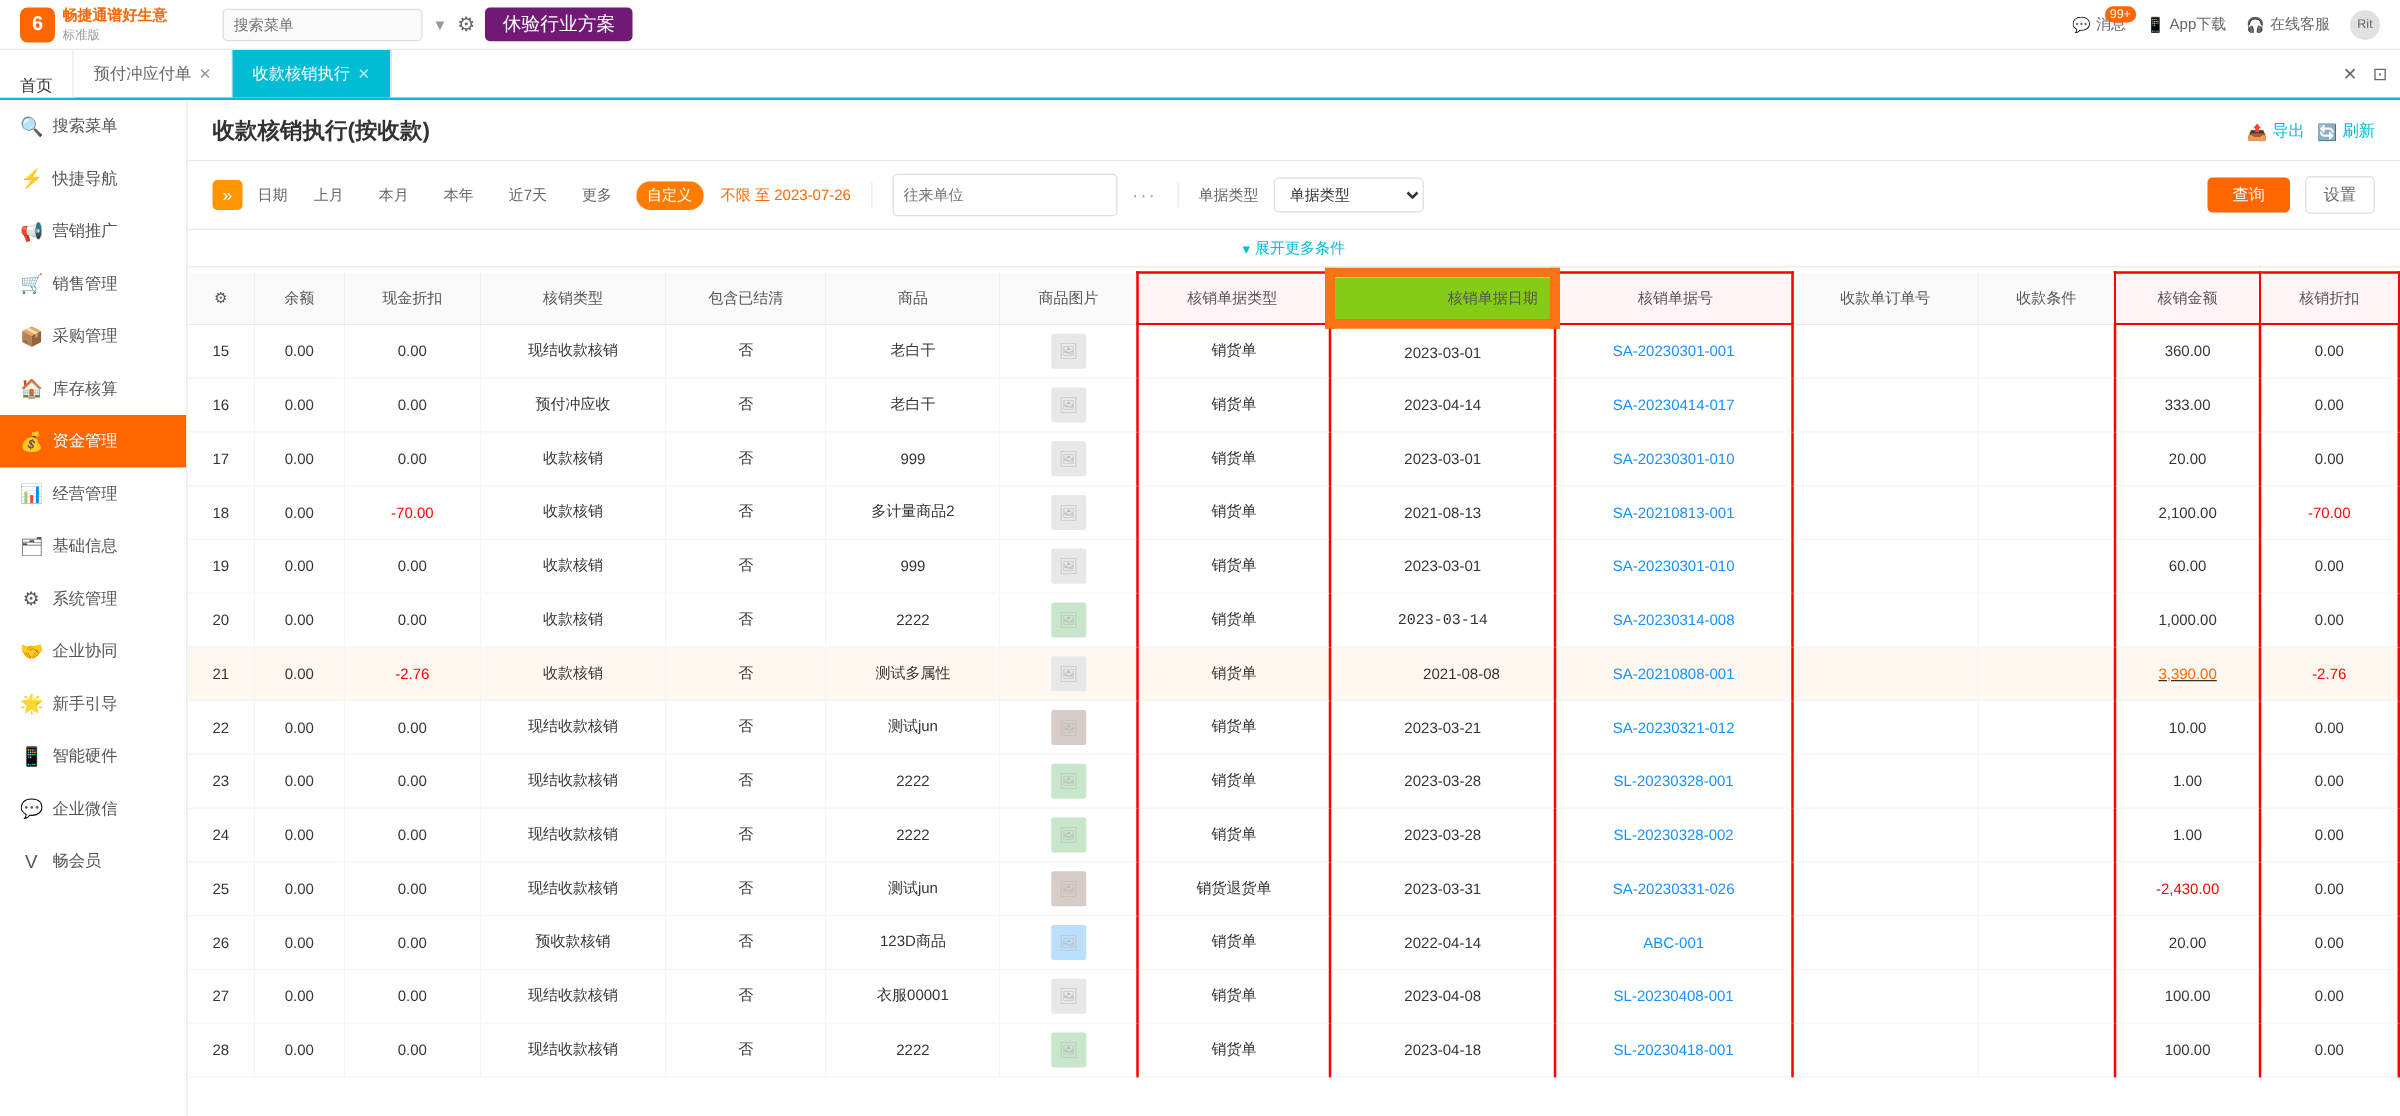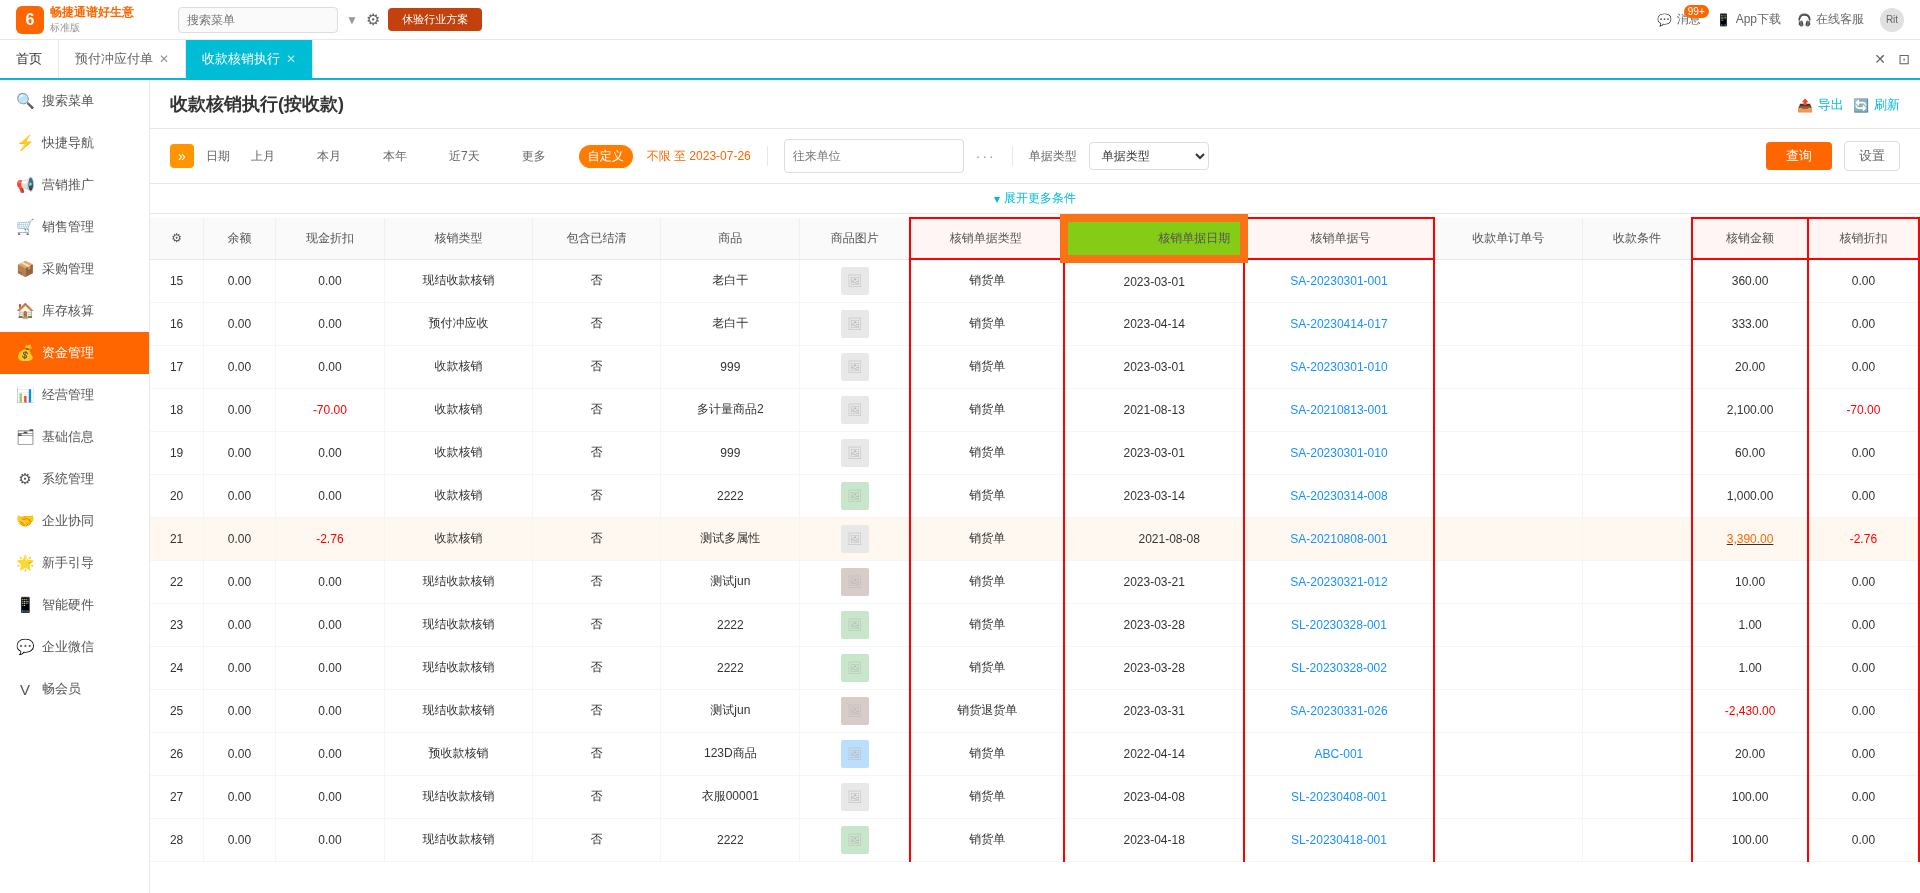--- a/index.html
+++ b/index.html
@@ -6,30 +6,30 @@
     body { font-family: 'Microsoft YaHei', Arial, sans-serif; font-size: 13px; background: #f5f5f5; color: #333; overflow: hidden; height: 893px; }
 
     
     .top-bar { height: 40px; background: #fff; display: flex; align-items: center; padding: 0 16px; border-bottom: 1px solid #e8e8e8; gap: 12px; }
     .logo-area { display: flex; align-items: center; gap: 6px; width: 150px; }
     .logo-icon { width: 28px; height: 28px; background: #f60; border-radius: 6px; display: flex; align-items: center; justify-content: center; color: #fff; font-size: 16px; font-weight: bold; }
     .top-center { flex: 1; display: flex; align-items: center; gap: 8px; }
     .search-box { height: 26px; border: 1px solid #ddd; border-radius: 4px; padding: 0 8px; font-size: 12px; width: 160px; color: #999; background: #fafafa; }
     .dropdown-arrow { color: #999; font-size: 12px; }
     .gear-icon { color: #666; font-size: 16px; cursor: pointer; }
-    .trial-btn { background: #c2410c; color: #fff; border: none; padding: 4px 14px; border-radius: 4px; font-size: 11px; cursor: pointer; }
+    .trial-btn { background: #701a75; color: #fff; border: none; padding: 4px 14px; border-radius: 4px; font-size: 15px; cursor: pointer; }
     .top-right { display: flex; align-items: center; gap: 16px; }
     .top-right-item { display: flex; align-items: center; gap: 4px; color: #666; font-size: 12px; cursor: pointer; position: relative; }
     .badge { background: #f60; color: #fff; border-radius: 10px; font-size: 10px; padding: 1px 4px; position: absolute; top: -6px; right: -8px; }
     .user-avatar { background: #e0e0e0; width: 24px; height: 24px; border-radius: 12px; display: flex; align-items: center; justify-content: center; font-size: 10px; color: #666; }
 
     
     .tab-bar { height: 40px; background: #fff; display: flex; align-items: stretch; border-bottom: 2px solid #00bcd4; padding-left: 0; }
     .tab { display: flex; align-items: center; padding: 0 16px; cursor: pointer; font-size: 13px; color: #666; border-right: 1px solid #e8e8e8; gap: 6px; white-space: nowrap; }
-    .tab.home { color: #333; font-weight: 500; background: #fff; }
+    .tab.home { color: #333; font-weight: 500; background: #fff; align-items: flex-end; }
     .tab.active { background: #00bcd4; color: #fff; }
     .tab-close { font-size: 12px; opacity: 0.7; }
     .tab-spacer { flex: 1; }
     .win-btns { display: flex; align-items: center; padding: 0 8px; gap: 8px; }
     .win-btn { width: 16px; height: 16px; cursor: pointer; color: #666; font-size: 14px; display: flex; align-items: center; justify-content: center; }
 
     
     .main-layout { display: flex; height: calc(893px - 80px); }
 
     
@@ -42,21 +42,21 @@
     .content { flex: 1; display: flex; flex-direction: column; overflow: hidden; background: #f0f2f5; }
 
     
     .page-header { background: #fff; padding: 12px 20px 0; border-bottom: 1px solid #e8e8e8; }
     .page-title { font-size: 18px; font-weight: bold; color: #333; margin-bottom: 12px; }
     .action-btn { display: flex; align-items: center; gap: 4px; color: #00bcd4; font-size: 13px; cursor: pointer; border: none; background: none; }
 
     
     .filter-bar { background: #fff; padding: 10px 20px; border-bottom: 1px solid #e8e8e8; display: flex; align-items: center; gap: 12px; flex-wrap: wrap; position: relative; }
     .filter-label { color: #666; font-size: 12px; }
-    .filter-chips { display: flex; gap: 24px; align-items: center; }
+    .filter-chips { display: flex; gap: 10px; align-items: center; }
     .filter-chip { padding: 2px 8px; border-radius: 12px; font-size: 12px; cursor: pointer; color: #666; border: 1px solid transparent; }
     .filter-chip.active { background: #ff7c00; color: #fff; }
     .date-range { font-size: 12px; color: #f60; }
     .filter-divider { width: 1px; height: 20px; background: #e8e8e8; margin: 0 4px; }
     .filter-input { height: 20px; border: 1px solid #ddd; border-radius: 4px; padding: 16px 8px; font-size: 12px; width: 180px; color: #999; }
     .dots-btn { color: #999; letter-spacing: 2px; font-size: 14px; cursor: pointer; }
     .filter-select { height: 28px; border: 1px solid #ddd; border-radius: 4px; padding: 0 8px; font-size: 12px; min-width: 120px; color: #333; background: #fff; }
     .query-btn { background: #f60; color: #fff; border: none; padding: 5px 20px; border-radius: 4px; font-size: 13px; cursor: pointer; }
     .setting-btn { background: #fff; color: #666; border: 1px solid #ddd; padding: 5px 14px; border-radius: 4px; font-size: 13px; cursor: pointer; }
 
@@ -360,21 +360,21 @@
               </tr>
               <tr>
                 <td>20</td>
                 <td>0.00</td>
                 <td>0.00</td>
                 <td>收款核销</td>
                 <td>否</td>
                 <td>2222</td>
                 <td><span class="img-placeholder img-ph-color">🖼</span></td>
                 <td style="border-left:2px solid red;border-right:2px solid red;">销货单</td>
-                <td style="border-left:2px solid red;border-right:2px solid red;">2023-03-14</td>
+                <td style="border-left:2px solid red;border-right:2px solid red;font-family:Liberation Mono, monospace;">2023-03-14</td>
                 <td style="border-left:2px solid red;border-right:2px solid red;"><a class="td-link">SA-20230314-008</a></td>
                 <td></td>
                 <td></td>
                 <td style="border-left:2px solid red;border-right:2px solid red;">1,000.00</td>
                 <td style="border-left:2px solid red;border-right:2px solid red;">0.00</td>
               </tr>
               <tr class="highlighted">
                 <td>21</td>
                 <td>0.00</td>
                 <td class="td-red"><span class="td-red">-2.76</span></td>

